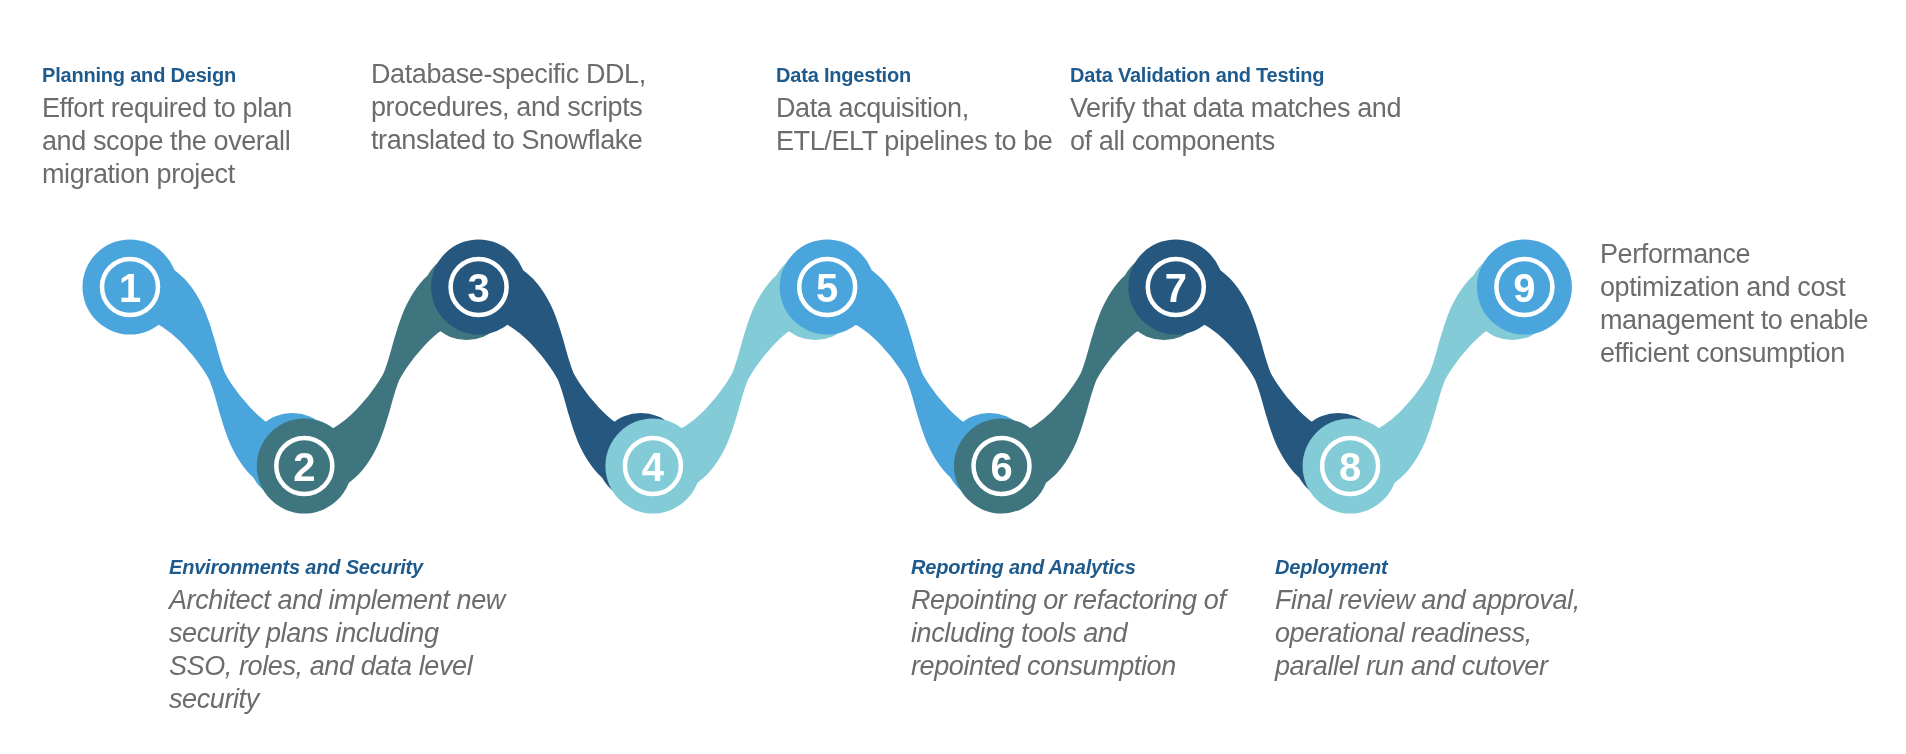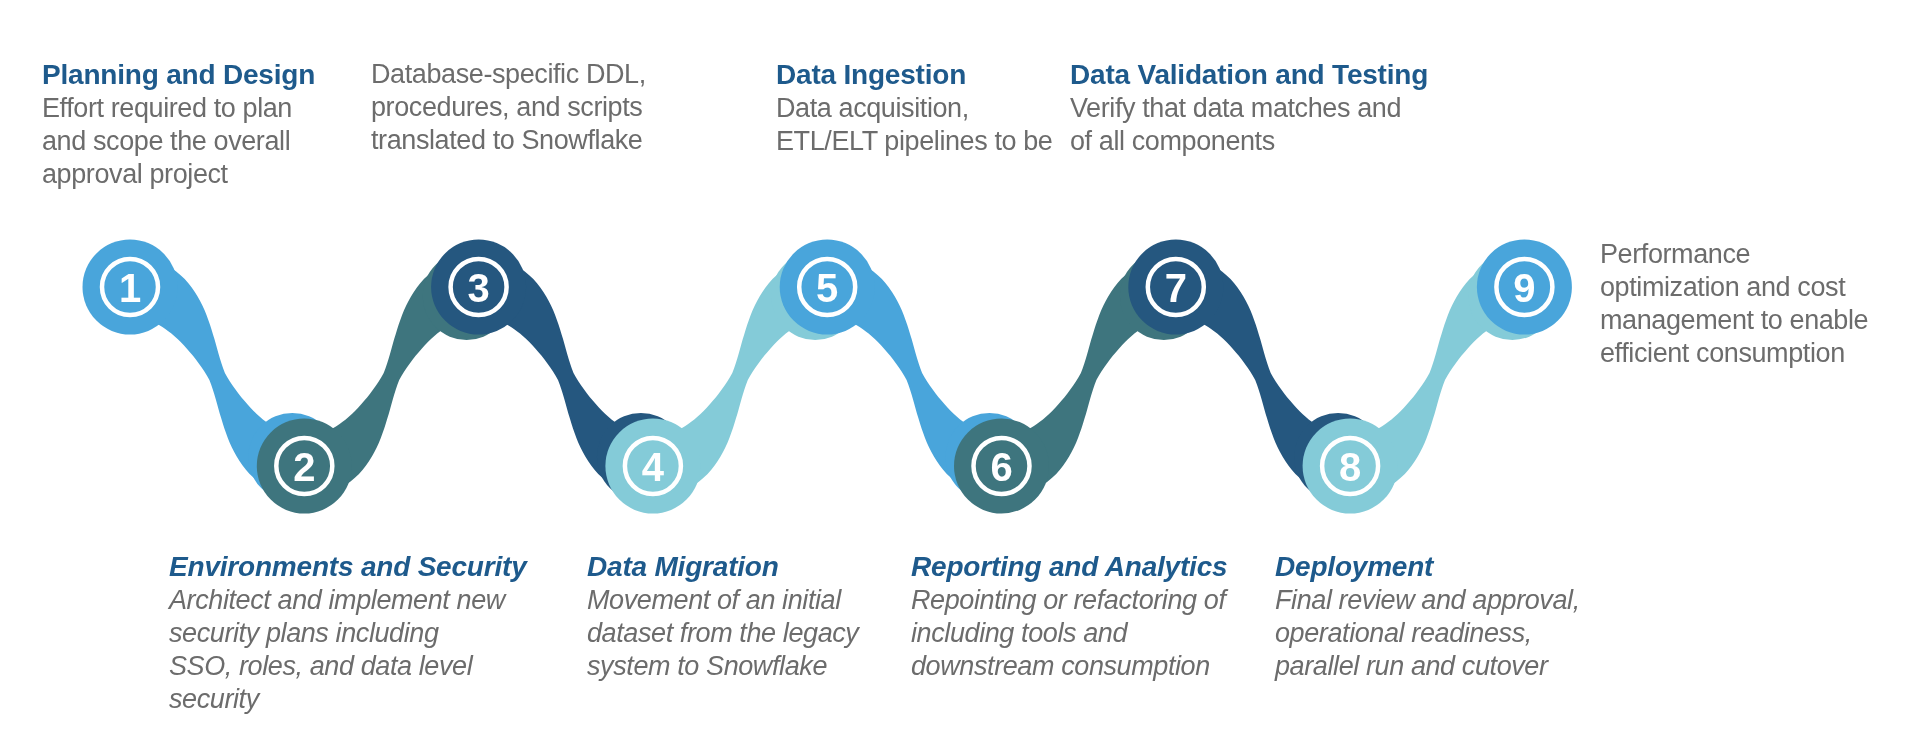--- a/index.html
+++ b/index.html
@@ -9,21 +9,21 @@
     background:#ffffff;
     overflow:hidden;
     font-family:"Liberation Sans", sans-serif;
   }
   #wave{position:absolute;left:0;top:0;}
   .step-text{position:absolute;white-space:nowrap;}
   .step-text.top{top:58px;}
   .step-text.bottom{top:550px;font-style:italic;}
   .step-text.right{top:238px;}
   .step-title{
-    font-size:28px;font-weight:bold;line-height:34px;
+    font-size:20px;font-weight:bold;line-height:34px;
     letter-spacing:-0.2px;
     color:var(--heading-color,#1E5A8C);
   }
   .step-desc{
     margin-top:0;
     font-size:27px;line-height:33px;
     letter-spacing:-0.4px;
     color:var(--body-color,#6C6C6C);
   }
 </style>
@@ -76,21 +76,21 @@
       <circle cx="1524.4" cy="287" r="47.5" fill="#49A5DB"></circle>
       <circle cx="1524.4" cy="287" r="28" fill="none" stroke="#FFFFFF" stroke-width="4.5"></circle>
       <text x="1524.4" y="288" text-anchor="middle" dominant-baseline="central" fill="#FFFFFF" font-family="&quot;Liberation Sans&quot;, sans-serif" font-size="40" font-weight="bold">9</text>
     </svg>
 
   <div class="step-text top" style="left:42px">
     <div class="step-title">Planning and Design</div>
     <div class="step-desc">
       <div>Effort required to plan</div>
       <div>and scope the overall</div>
-      <div>approval project</div>
+      <div>migration project</div>
     </div>
   </div>
 
   <div class="step-text top" style="left:371px">
     <div class="step-desc">
       <div>Database-specific DDL,</div>
       <div>procedures, and scripts</div>
       <div>translated to Snowflake</div>
     </div>
   </div>
@@ -114,35 +114,27 @@
   <div class="step-text bottom" style="left:169px">
     <div class="step-title">Environments and Security</div>
     <div class="step-desc">
       <div>Architect and implement new</div>
       <div>security plans including</div>
       <div>SSO, roles, and data level</div>
       <div>security</div>
     </div>
   </div>
 
-  <div class="step-text bottom" style="left:587px">
-    <div class="step-title">Data Migration</div>
-    <div class="step-desc">
-      <div>Movement of an initial</div>
-      <div>dataset from the legacy</div>
-      <div>system to Snowflake</div>
-    </div>
-  </div>
 
   <div class="step-text bottom" style="left:911px">
     <div class="step-title">Reporting and Analytics</div>
     <div class="step-desc">
       <div>Repointing or refactoring of</div>
       <div>including tools and</div>
-      <div>downstream consumption</div>
+      <div>repointed consumption</div>
     </div>
   </div>
 
   <div class="step-text bottom" style="left:1275px">
     <div class="step-title">Deployment</div>
     <div class="step-desc">
       <div>Final review and approval,</div>
       <div>operational readiness,</div>
       <div>parallel run and cutover</div>
     </div>

